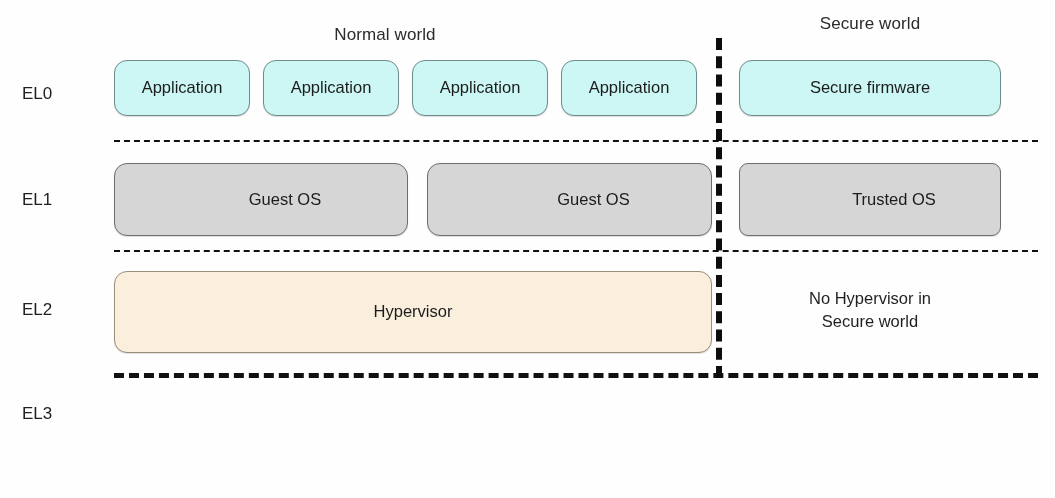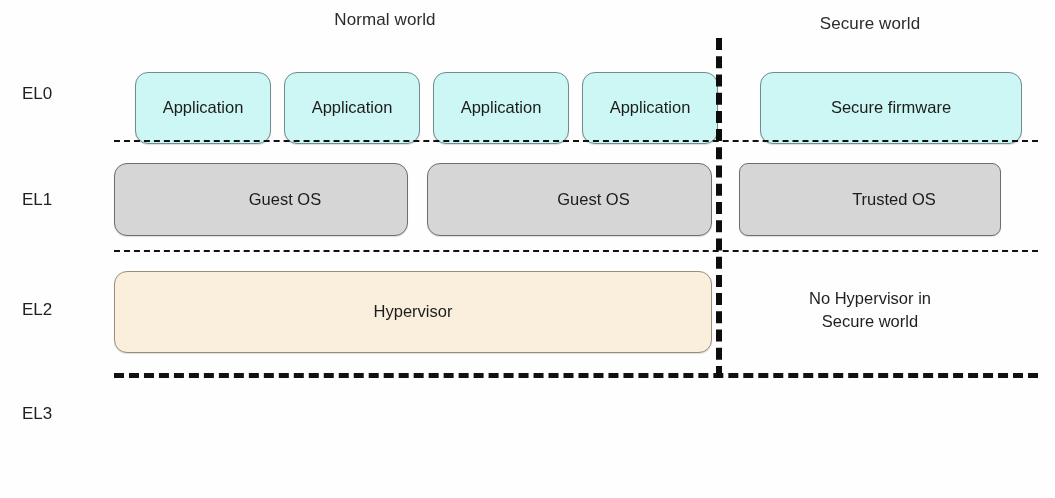--- a/index.html
+++ b/index.html
@@ -22,21 +22,21 @@
 
   
   .world-label {
     position: absolute;
     font-size: 17px;
     color: #2b2b2b;
     white-space: nowrap;
     text-align: center;
     letter-spacing: 0.1px;
   }
-  #normal-world-label { left: 285px; top: 10px; width: 200px; }
+  #normal-world-label { left: 285px; top: 25px; width: 200px; }
   #secure-world-label { left: 770px; top: 14px; width: 200px; }
 
   
   .el-label {
     position: absolute;
     left: 22px;
     width: 80px;
     font-size: 17px;
     color: #1f1f1f;
     text-align: left;
@@ -61,21 +61,21 @@
     text-align: center;
     line-height: 1.2;
     box-shadow: 0 1px 1px rgba(0,0,0,0.13);
   }
   .block.app      { background: #ccf7f4; border-color: #6f8d8c; }
   .block.os       { background: #d6d6d6; border-color: #6e6e6e; }
   .block.hyp      { background: #faeedc; border-color: #9b8e79; }
   .block.monitor  { background: #7a96c6; border-color: #46587c; color:#10182b; }
 
   
-  .row0 { top: 72px; height: 72px; margin-left: 21px; }
+  .row0 { top: 60px; height: 56px; }
   #app-0  { left: 114px; width: 136px; }
   #app-1  { left: 263px; width: 136px; }
   #app-2  { left: 412px; width: 136px; }
   #app-3  { left: 561px; width: 136px; }
   #secure-firmware { left: 739px; width: 262px; }
 
   
   .row1 { top: 163px; height: 73px; padding-left: 48px; }
   #guest-os-0 { left: 114px; width: 294px; }
   #guest-os-1 { left: 427px; width: 285px; }

